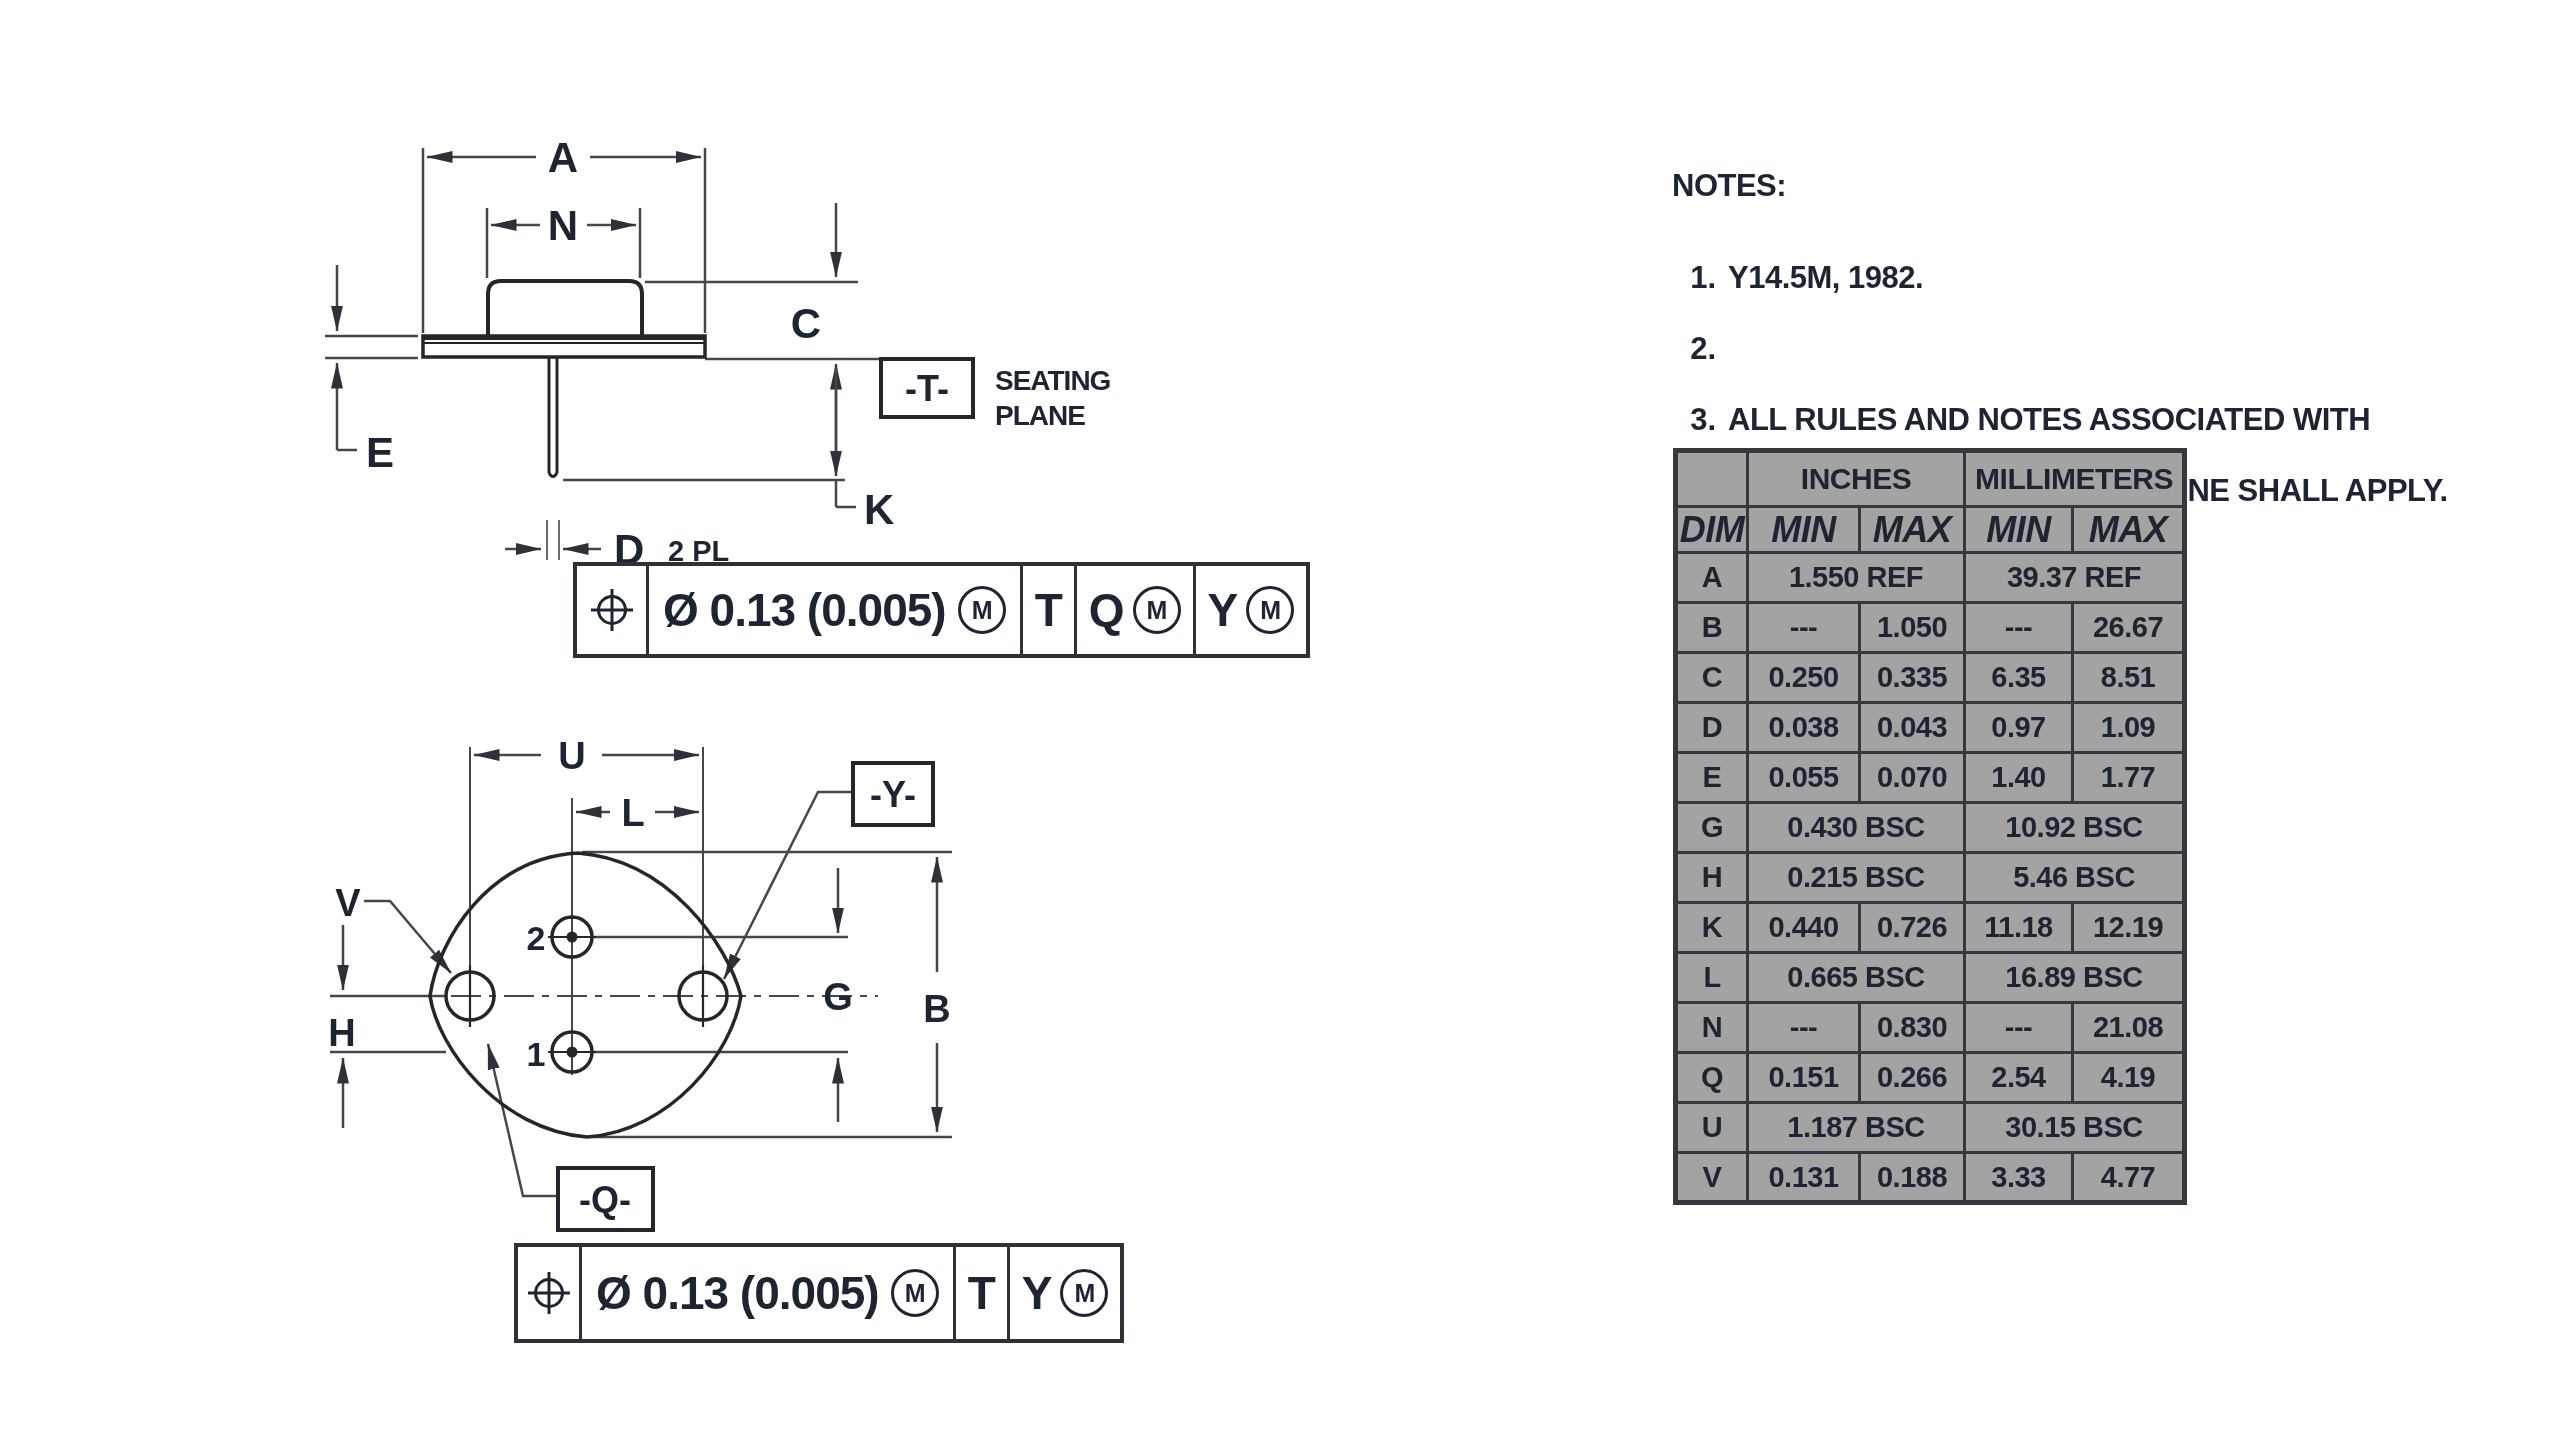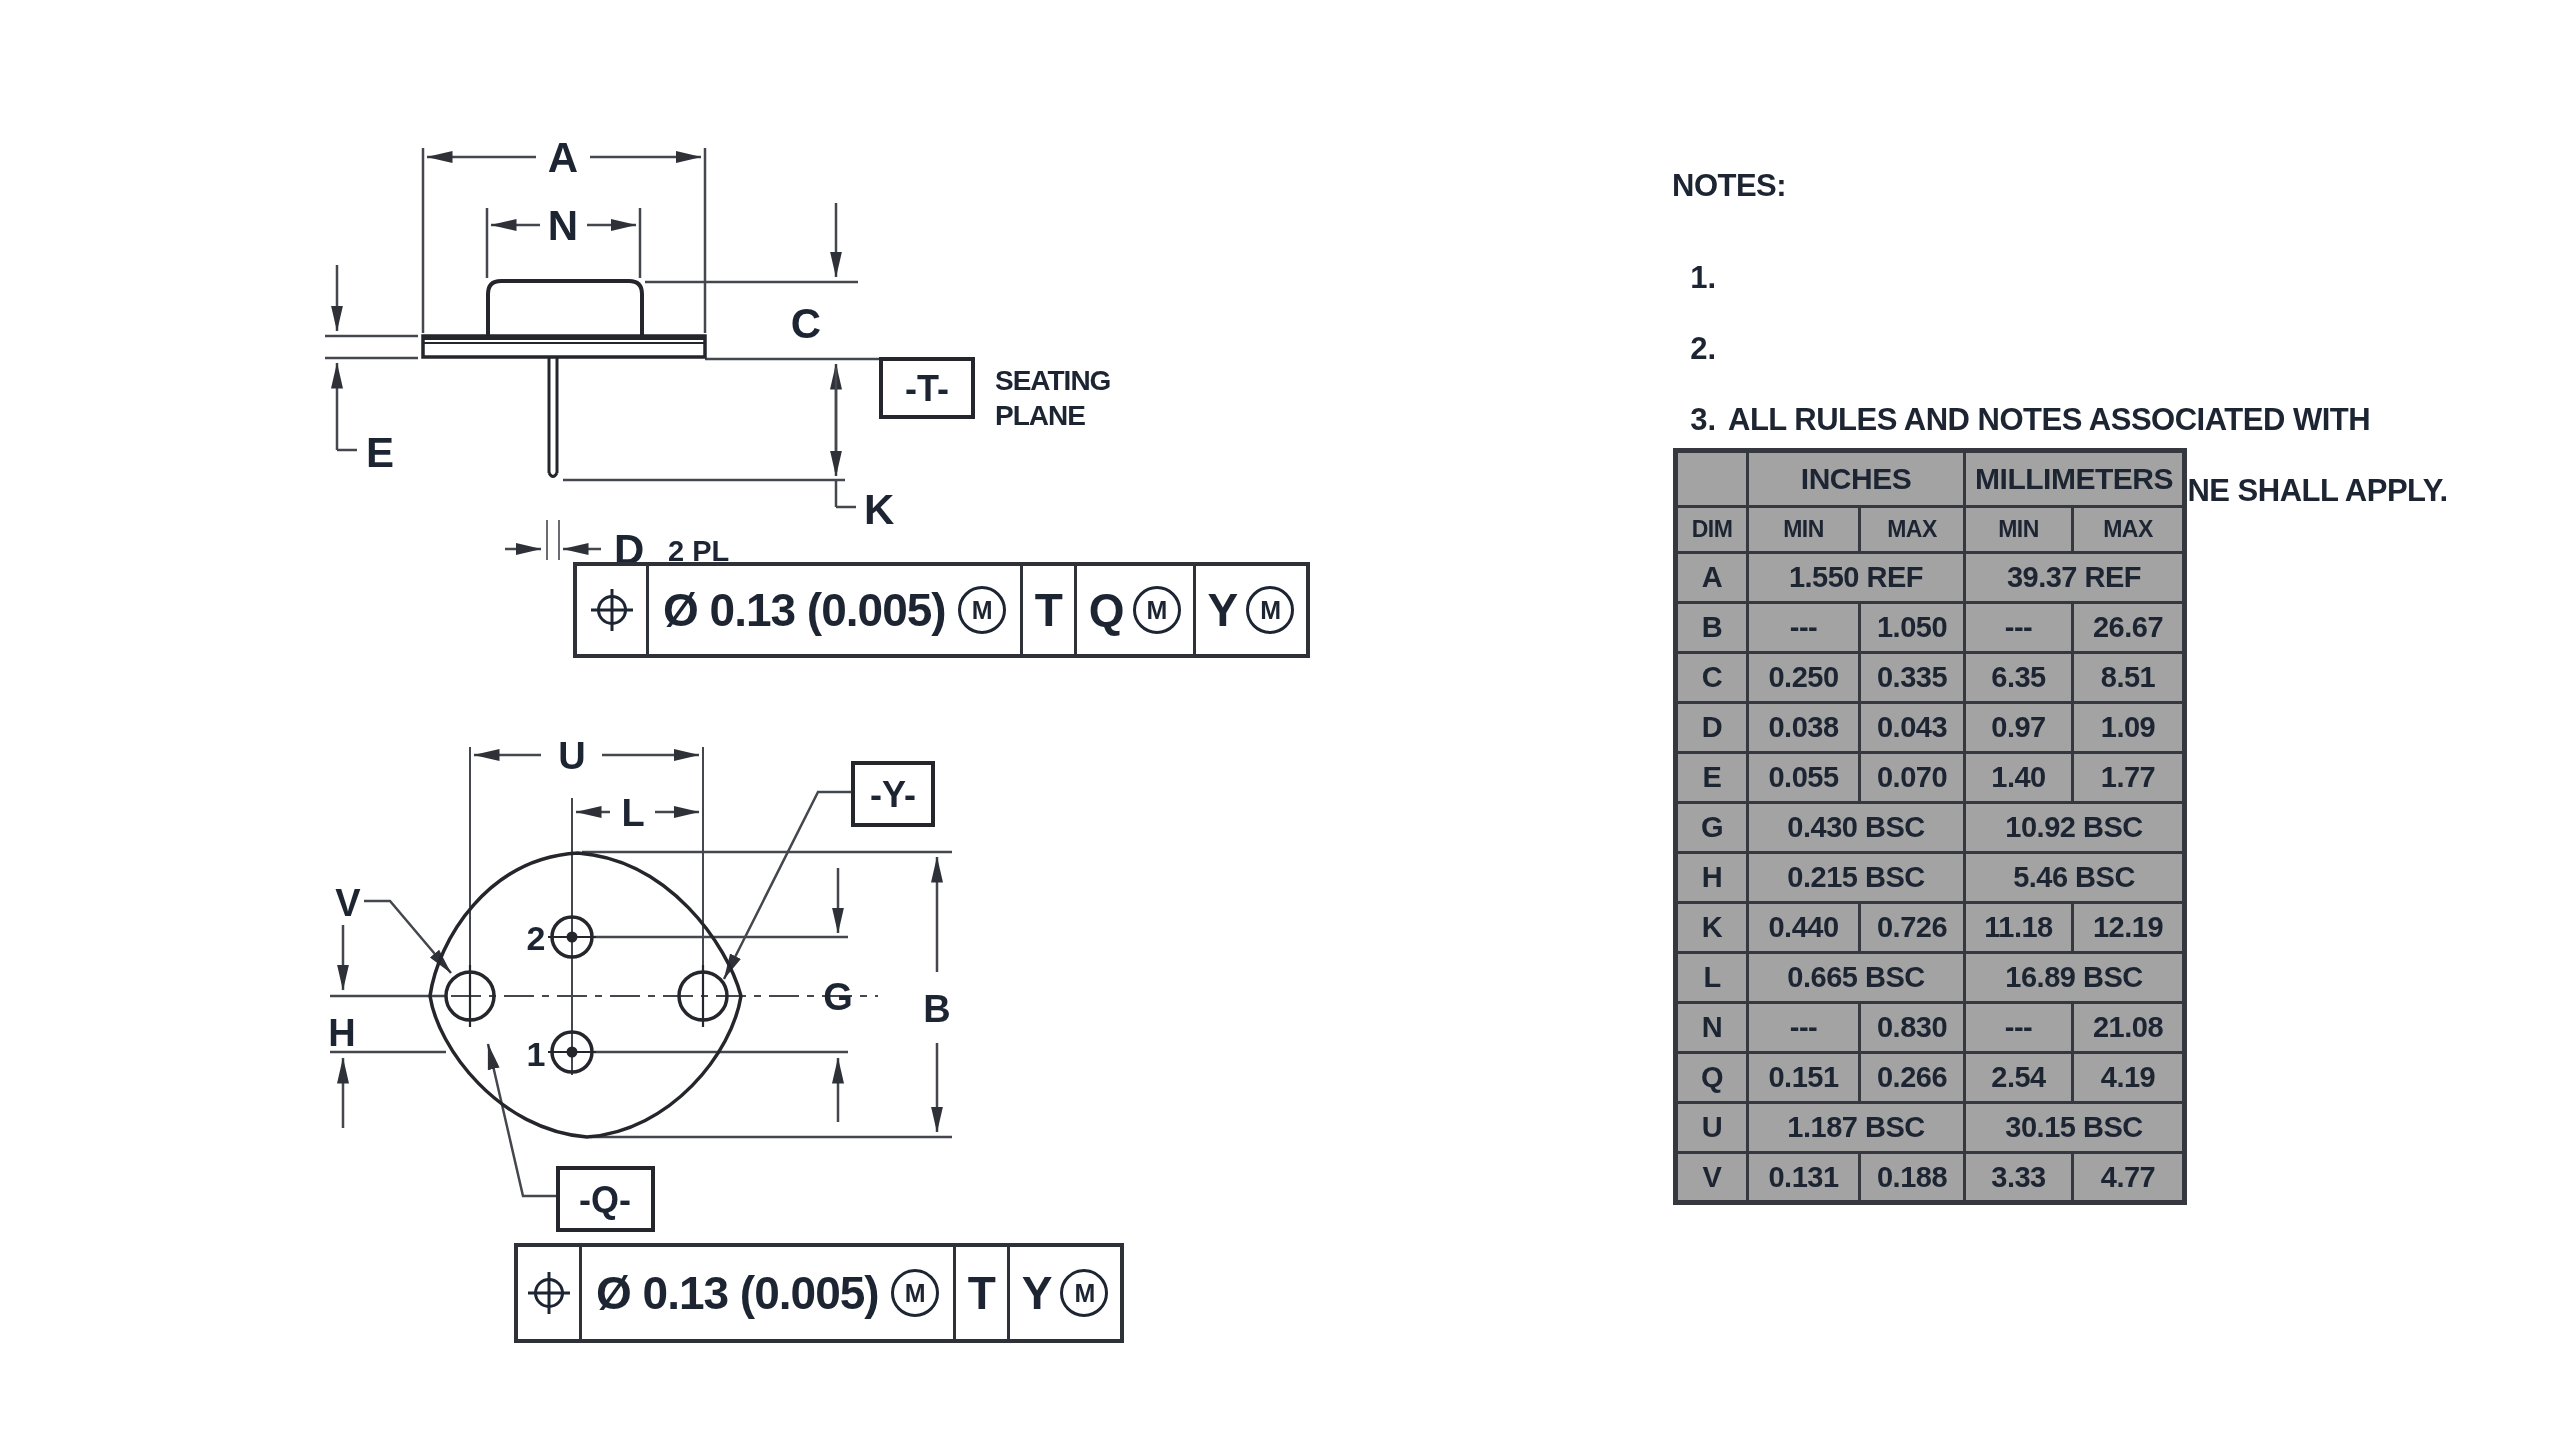--- a/index.html
+++ b/index.html
@@ -27,21 +27,21 @@
   .note-num{width:44px;flex:none;text-align:right;font-size:31px;font-weight:bold;line-height:71px;}
   .note-text{margin-left:12px;font-size:31px;font-weight:bold;letter-spacing:-0.5px;line-height:71px;white-space:nowrap;}
 
   
   .dim-table-wrap{position:absolute;left:1673px;top:448px;}
   table.dim-table{border-collapse:collapse;background:#a3a3a3;}
   table.dim-table td,table.dim-table th{border:3px solid #35383f;font-weight:bold;color:#1d2533;
         text-align:center;vertical-align:middle;padding:0;box-sizing:border-box;}
   table.dim-table{border:5px solid #35383f;}
   th.gh{height:56px;font-size:30px;letter-spacing:-0.5px;}
-  th.ch{height:46px;font-size:23px;letter-spacing:-0.5px;}
+  th.ch{height:46px;font-size:36px;letter-spacing:-0.5px;font-style:italic;}
   td.dimc{width:72px;font-size:31px;}
   td.val{font-size:29px;height:50px;letter-spacing:-0.5px;}
   col.c-dim{width:72px;} col.c-imin{width:112px;} col.c-imax{width:105px;}
   col.c-mmin{width:108px;} col.c-mmax{width:112px;}
 </style>
 </head>
 <body>
 
 <div class="canvas">
 
@@ -247,20 +247,21 @@
         <span class="mcircle">M</span>
       </div>
     </div>
 
   <div class="notes">
     <div class="notes-title">NOTES:</div>
     <div class="notes-list">
         <div class="note-item">
           <span class="note-num">1.</span>
           <div class="note-text">
+            <div>Y14.5M, 1982.</div>
           </div>
         </div>
         <div class="note-item">
           <span class="note-num">2.</span>
         </div>
         <div class="note-item">
           <span class="note-num">3.</span>
           <div class="note-text">
             <div>ALL RULES AND NOTES ASSOCIATED WITH</div>
             <div>REFERENCED TO-204AA OUTLINE SHALL APPLY.</div>

